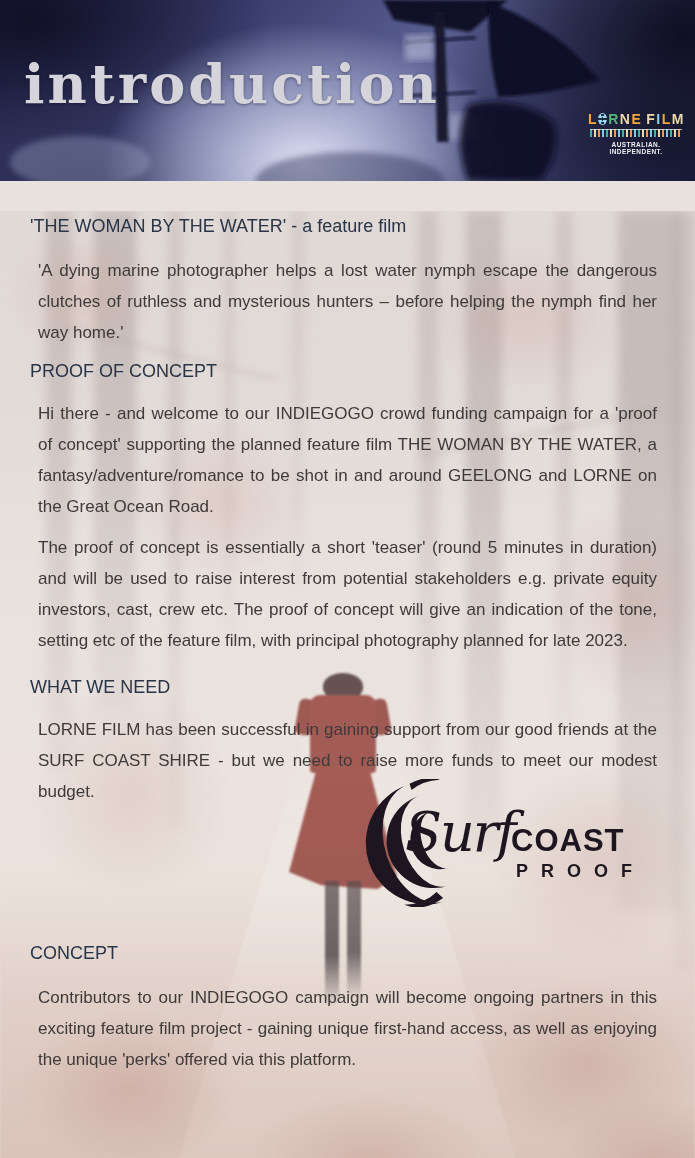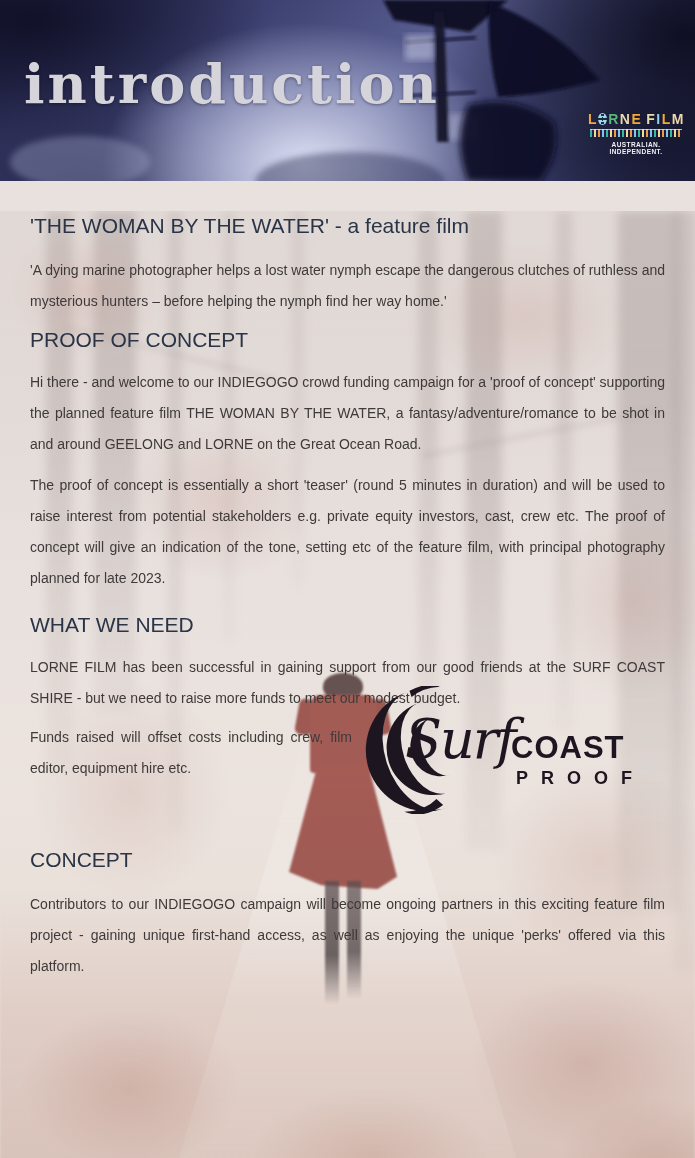--- a/index.html
+++ b/index.html
@@ -115,22 +115,22 @@
   .w-skirt { position:absolute; left:2px; top:94px; width:108px; height:122px;
     background:linear-gradient(180deg,#963f37,#8e3c36);
     clip-path:polygon(26% 0, 74% 0, 100% 90%, 82% 100%, 30% 97%, 0 86%); }
   .w-leg-l { position:absolute; left:38px; top:208px; width:14px; height:124px;
     background:linear-gradient(180deg, rgba(60,44,46,.75), rgba(42,32,36,.8) 60%, rgba(42,32,36,0)); }
   .w-leg-r { position:absolute; left:60px; top:208px; width:14px; height:118px;
     background:linear-gradient(180deg, rgba(60,44,46,.7), rgba(42,32,36,.75) 60%, rgba(42,32,36,0)); }
 
   
   section { position:relative; z-index:2; padding:0 30px; }
-  h2 { font-weight:400; font-size:21px; line-height:30px; color:#2a3447; margin:0; }
-  p  { font-size:14px; line-height:31px; color:#3e3a39; margin:0; text-align:justify; }
+  h2 { font-weight:400; font-size:18px; line-height:30px; color:#2a3447; margin:0; }
+  p  { font-size:17px; line-height:31px; color:#3e3a39; margin:8px; text-align:justify; }
   .h-film     { margin-top:30px; }
   .p-tagline  { margin-top:14px; }
   .h-proof    { margin-top:8px; }
   .p-proof1   { margin-top:12px; }
   .p-proof2   { margin-top:10px; }
   .h-what     { margin-top:16px; }
   .p-what     { margin-top:12px; }
   .funds-row  { position:relative; margin-top:8px; height:95px; }
   .p-funds    { width:322px; }
   .h-partners { margin-top:28px; }
@@ -238,21 +238,20 @@
     <section>
       <h2 class="h-proof">PROOF OF CONCEPT</h2>
       <p class="p-proof1">Hi there - and welcome to our INDIEGOGO crowd funding campaign for a 'proof of concept' supporting the planned feature film THE WOMAN BY THE WATER, a fantasy/adventure/romance to be shot in and around GEELONG and LORNE on the Great Ocean Road.</p>
       <p class="p-proof2">The proof of concept is essentially a short 'teaser' (round 5 minutes in duration) and will be used to raise interest from potential stakeholders e.g. private equity investors, cast, crew etc. The  proof of concept will give an indication of the tone, setting etc of the feature film, with principal photography planned for late 2023.</p>
     </section>
 
     <section>
       <h2 class="h-what">WHAT WE NEED</h2>
       <p class="p-what">LORNE FILM has been successful in gaining support from our good friends at the SURF COAST SHIRE - but we need to raise more funds to meet our modest budget.</p>
       <div class="funds-row">
-        <p class="p-funds">Funds raised will offset costs including crew, film editor, equipment hire etc.</p>
         <div class="surf-logo">
           <svg class="swirl" viewBox="0 0 230 230" xmlns="http://www.w3.org/2000/svg" aria-hidden="true">
             <g fill="#1d1620" transform="rotate(-18 115 115)">
               <path d="M115 5 A110 110 0 1 0 115 225 A76 110 0 1 1 115 5 Z"></path>
               <path d="M128 30 A82 82 0 1 0 128 200 A54 82 0 1 1 128 30 Z"></path>
               <path d="M140 62 A50 50 0 1 0 140 170 A31 50 0 1 1 140 62 Z"></path>
               <path d="M112 218 Q70 232 42 208 Q78 218 104 204 Z"></path>
               <path d="M118 4 Q152 -2 172 14 Q142 6 118 16 Z"></path>
             </g>
           </svg>

